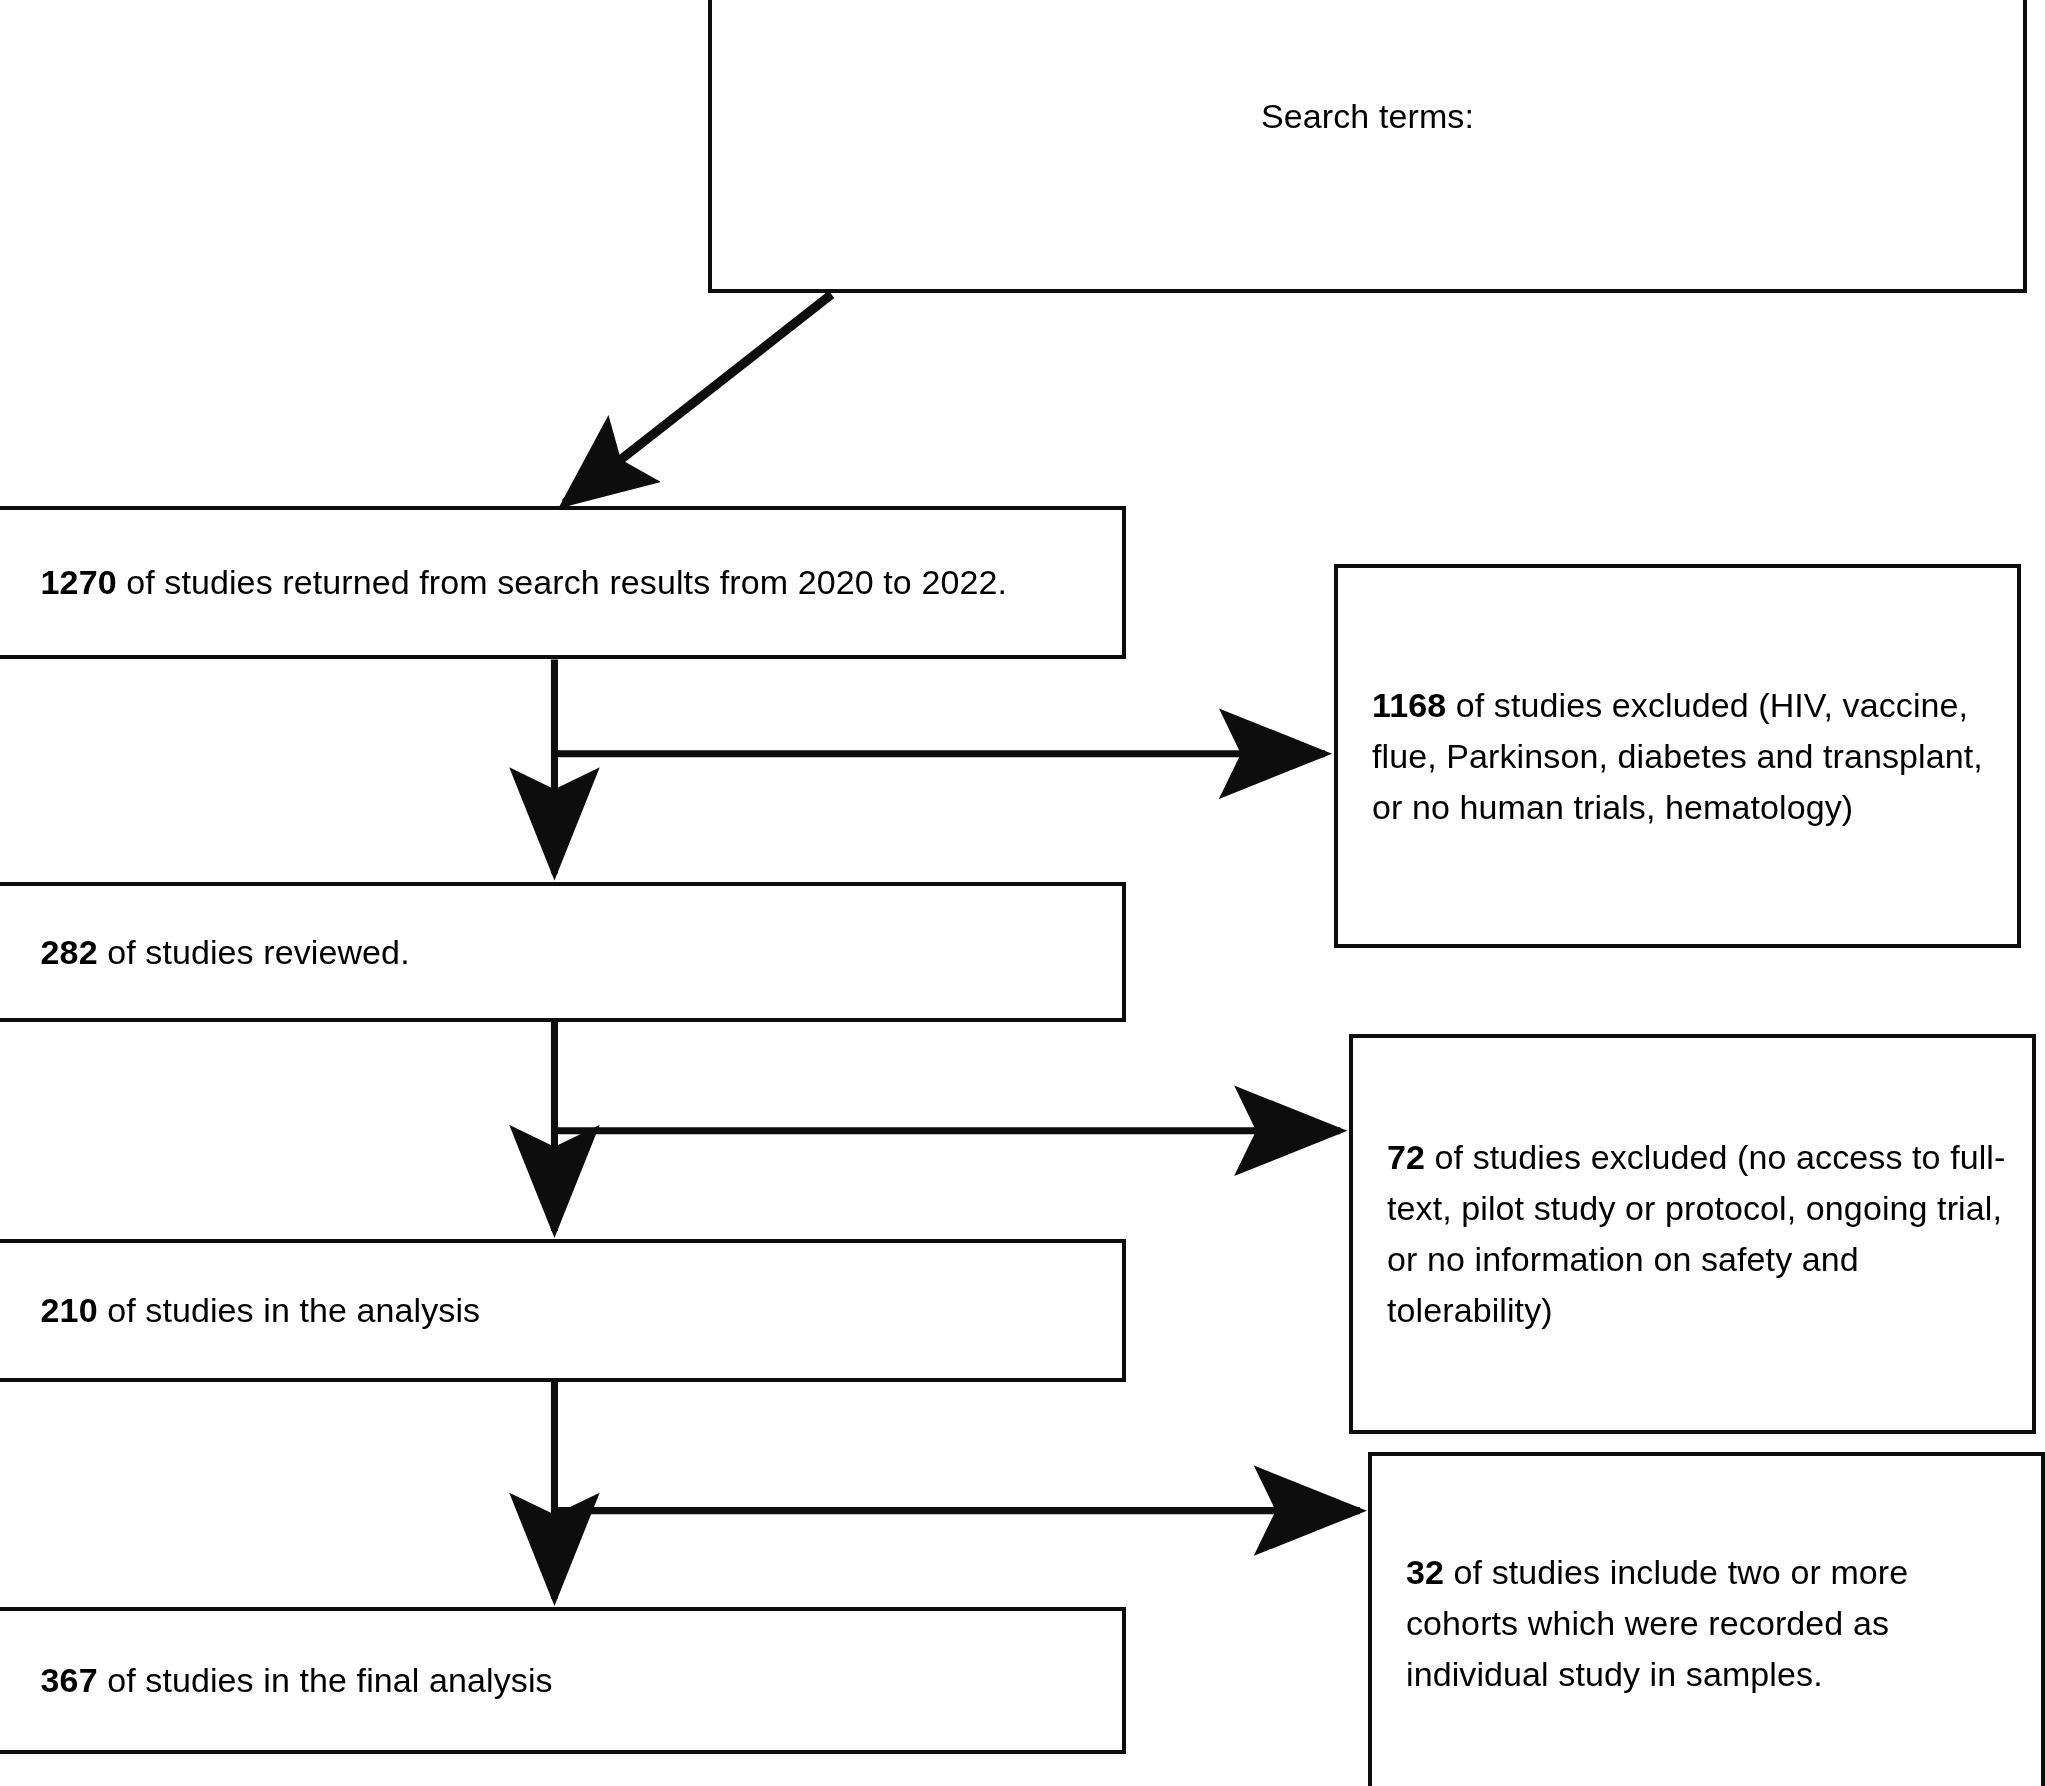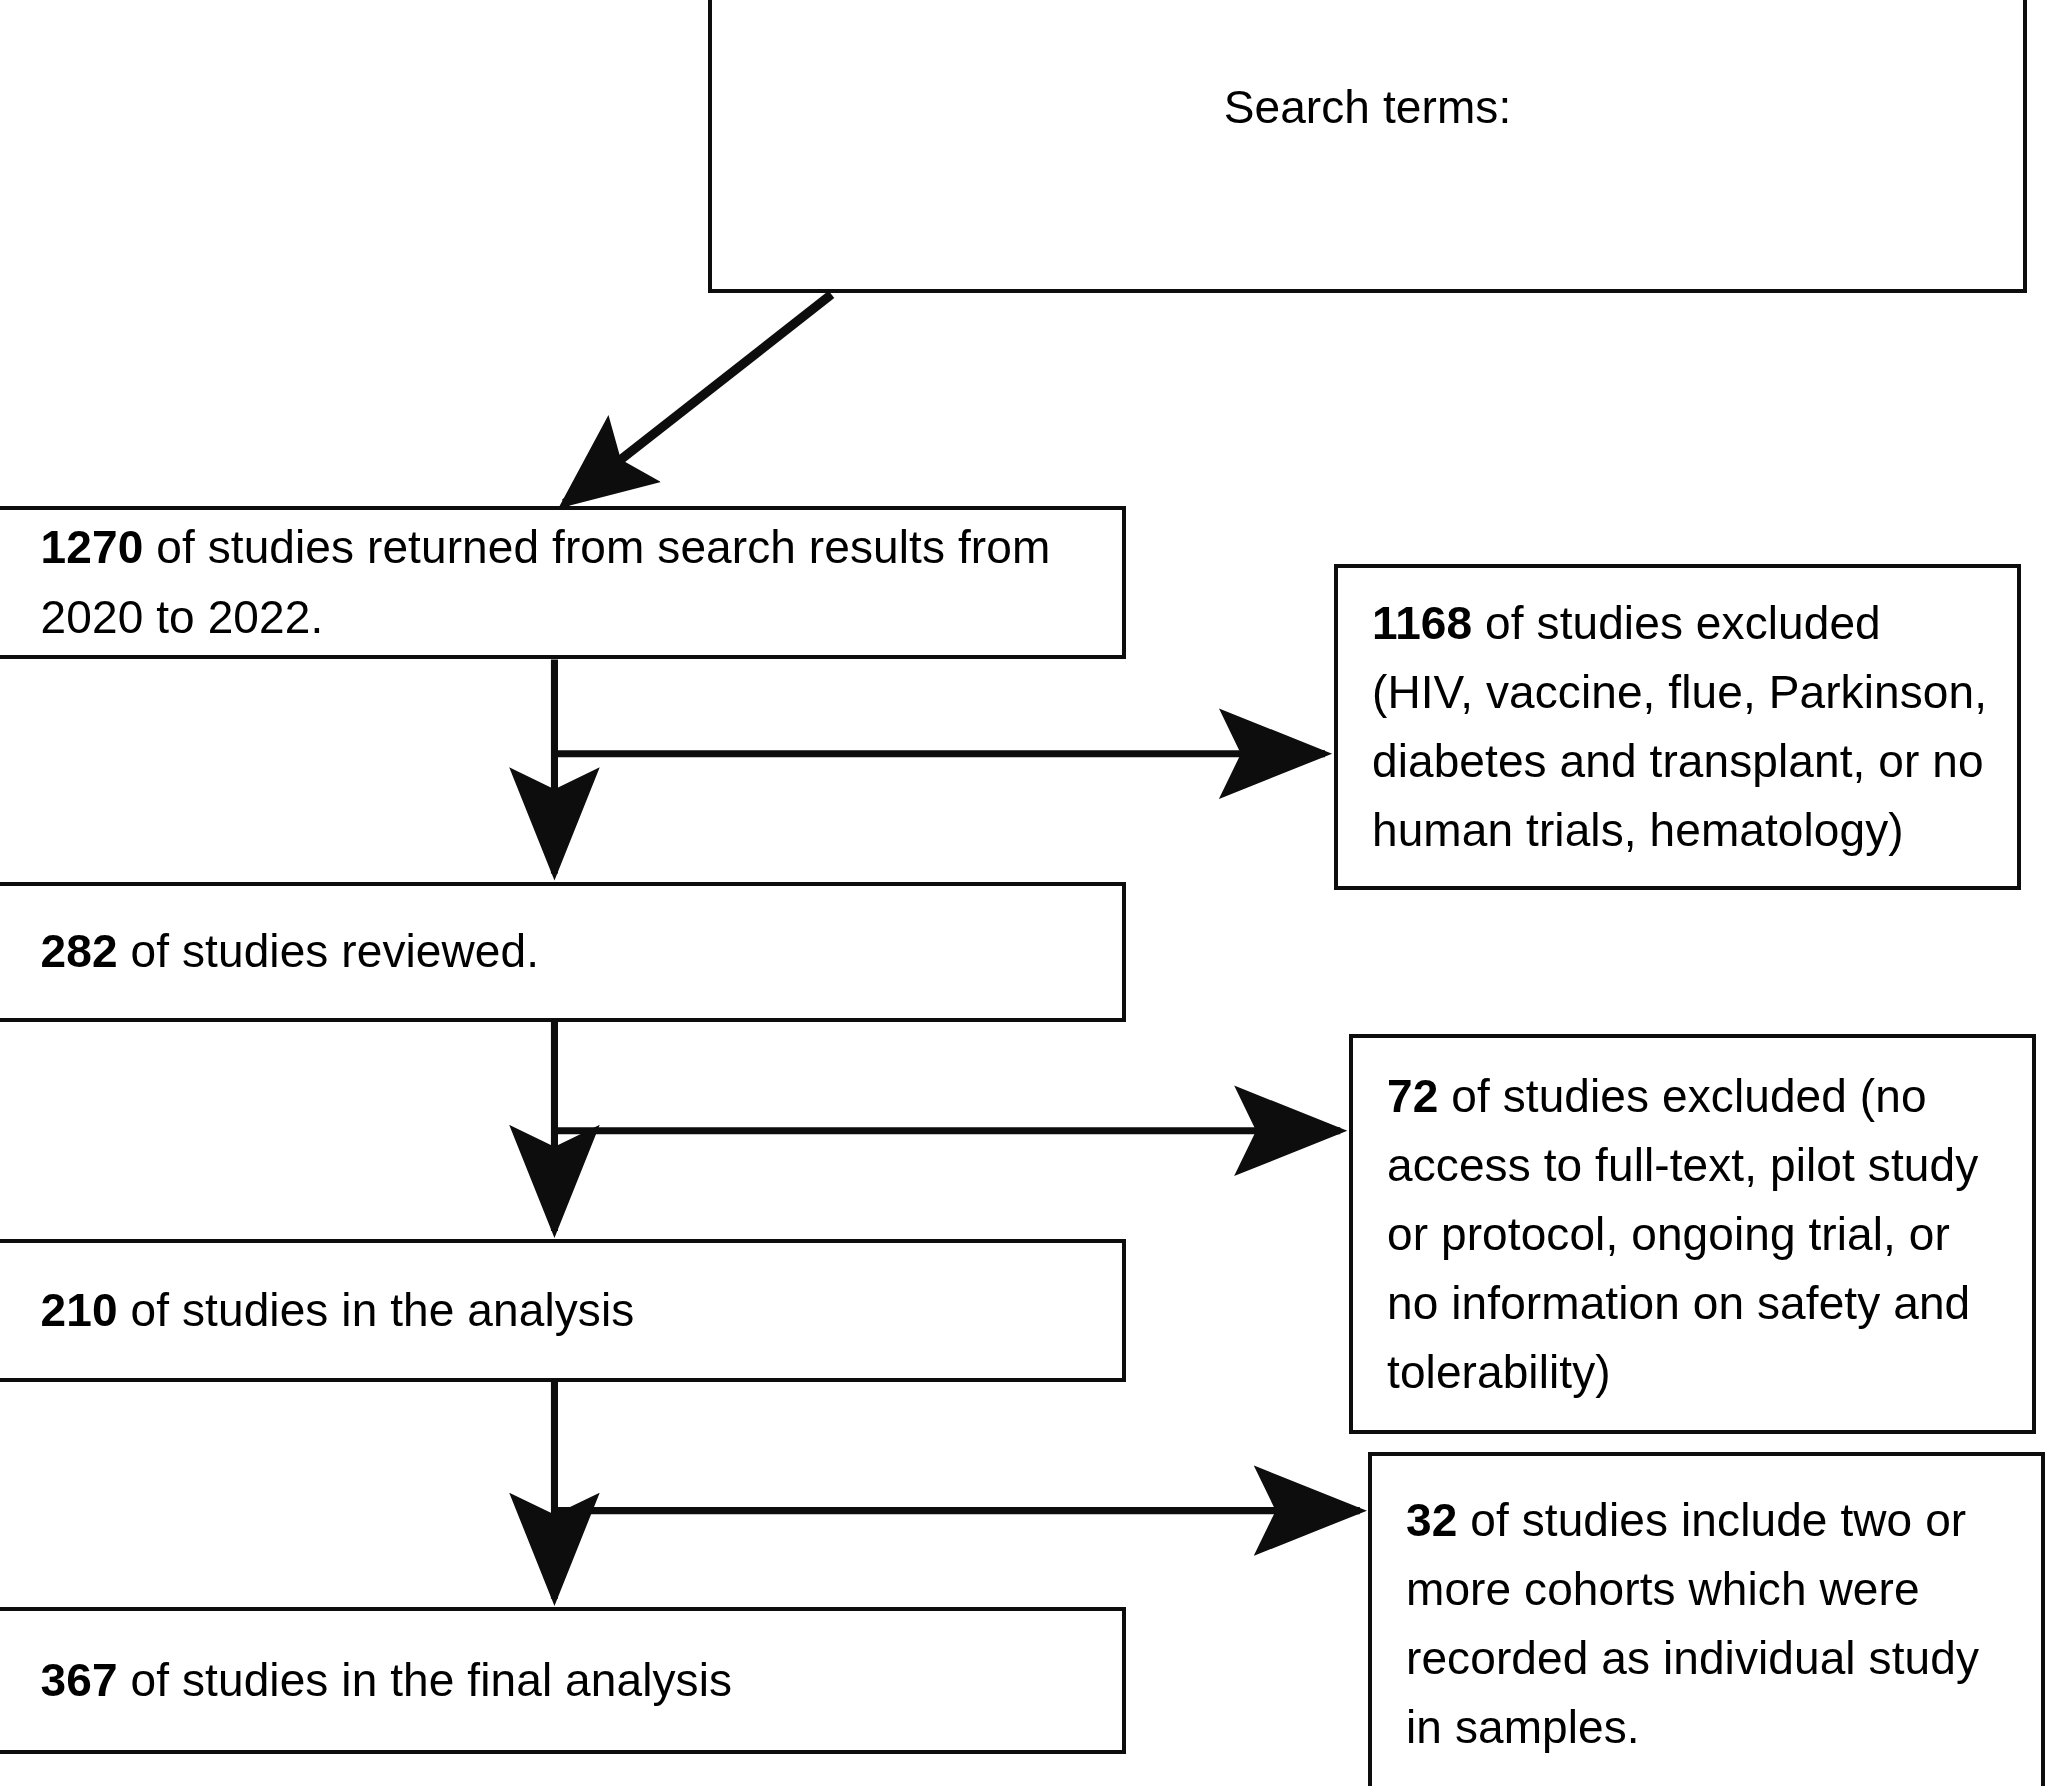--- a/index.html
+++ b/index.html
@@ -21,21 +21,21 @@
     position: absolute;
     box-sizing: border-box;
     border: 4.9px solid #0d0d0d;
     background: #ffffff;
     display: flex;
     flex-direction: column;
     justify-content: center;
     color: #000000;
   }
   .node .txt {
-    font-size: 46px;
+    font-size: 34px;
     line-height: 1.42;
     font-weight: 400;
     letter-spacing: 0.1px;
     white-space: pre-wrap;
   }
   .node b, .node .num {
     font-weight: 700;
   }
 
   
@@ -69,21 +69,21 @@
 
   #node-returned .txt { line-height: 1.52; }
 
   
   .right-node .txt {
     padding-left: 34px;
     padding-right: 24px;
     text-align: left;
     line-height: 1.50;
   }
-  #node-excl-1168 { left: 1334px; top: 564px; width: 687px; height: 326px; }
+  #node-excl-1168 { left: 1334px; top: 564px; width: 687px; height: 384px; }
   #node-excl-72   { left: 1349px; top: 1034px; width: 687px; height: 400px; }
   #node-excl-32   { left: 1368px; top: 1452px; width: 677px; height: 343px; }
 
   
   #wires {
     position: absolute;
     left: 0;
     top: 0;
     width: 2046px;
     height: 1786px;

